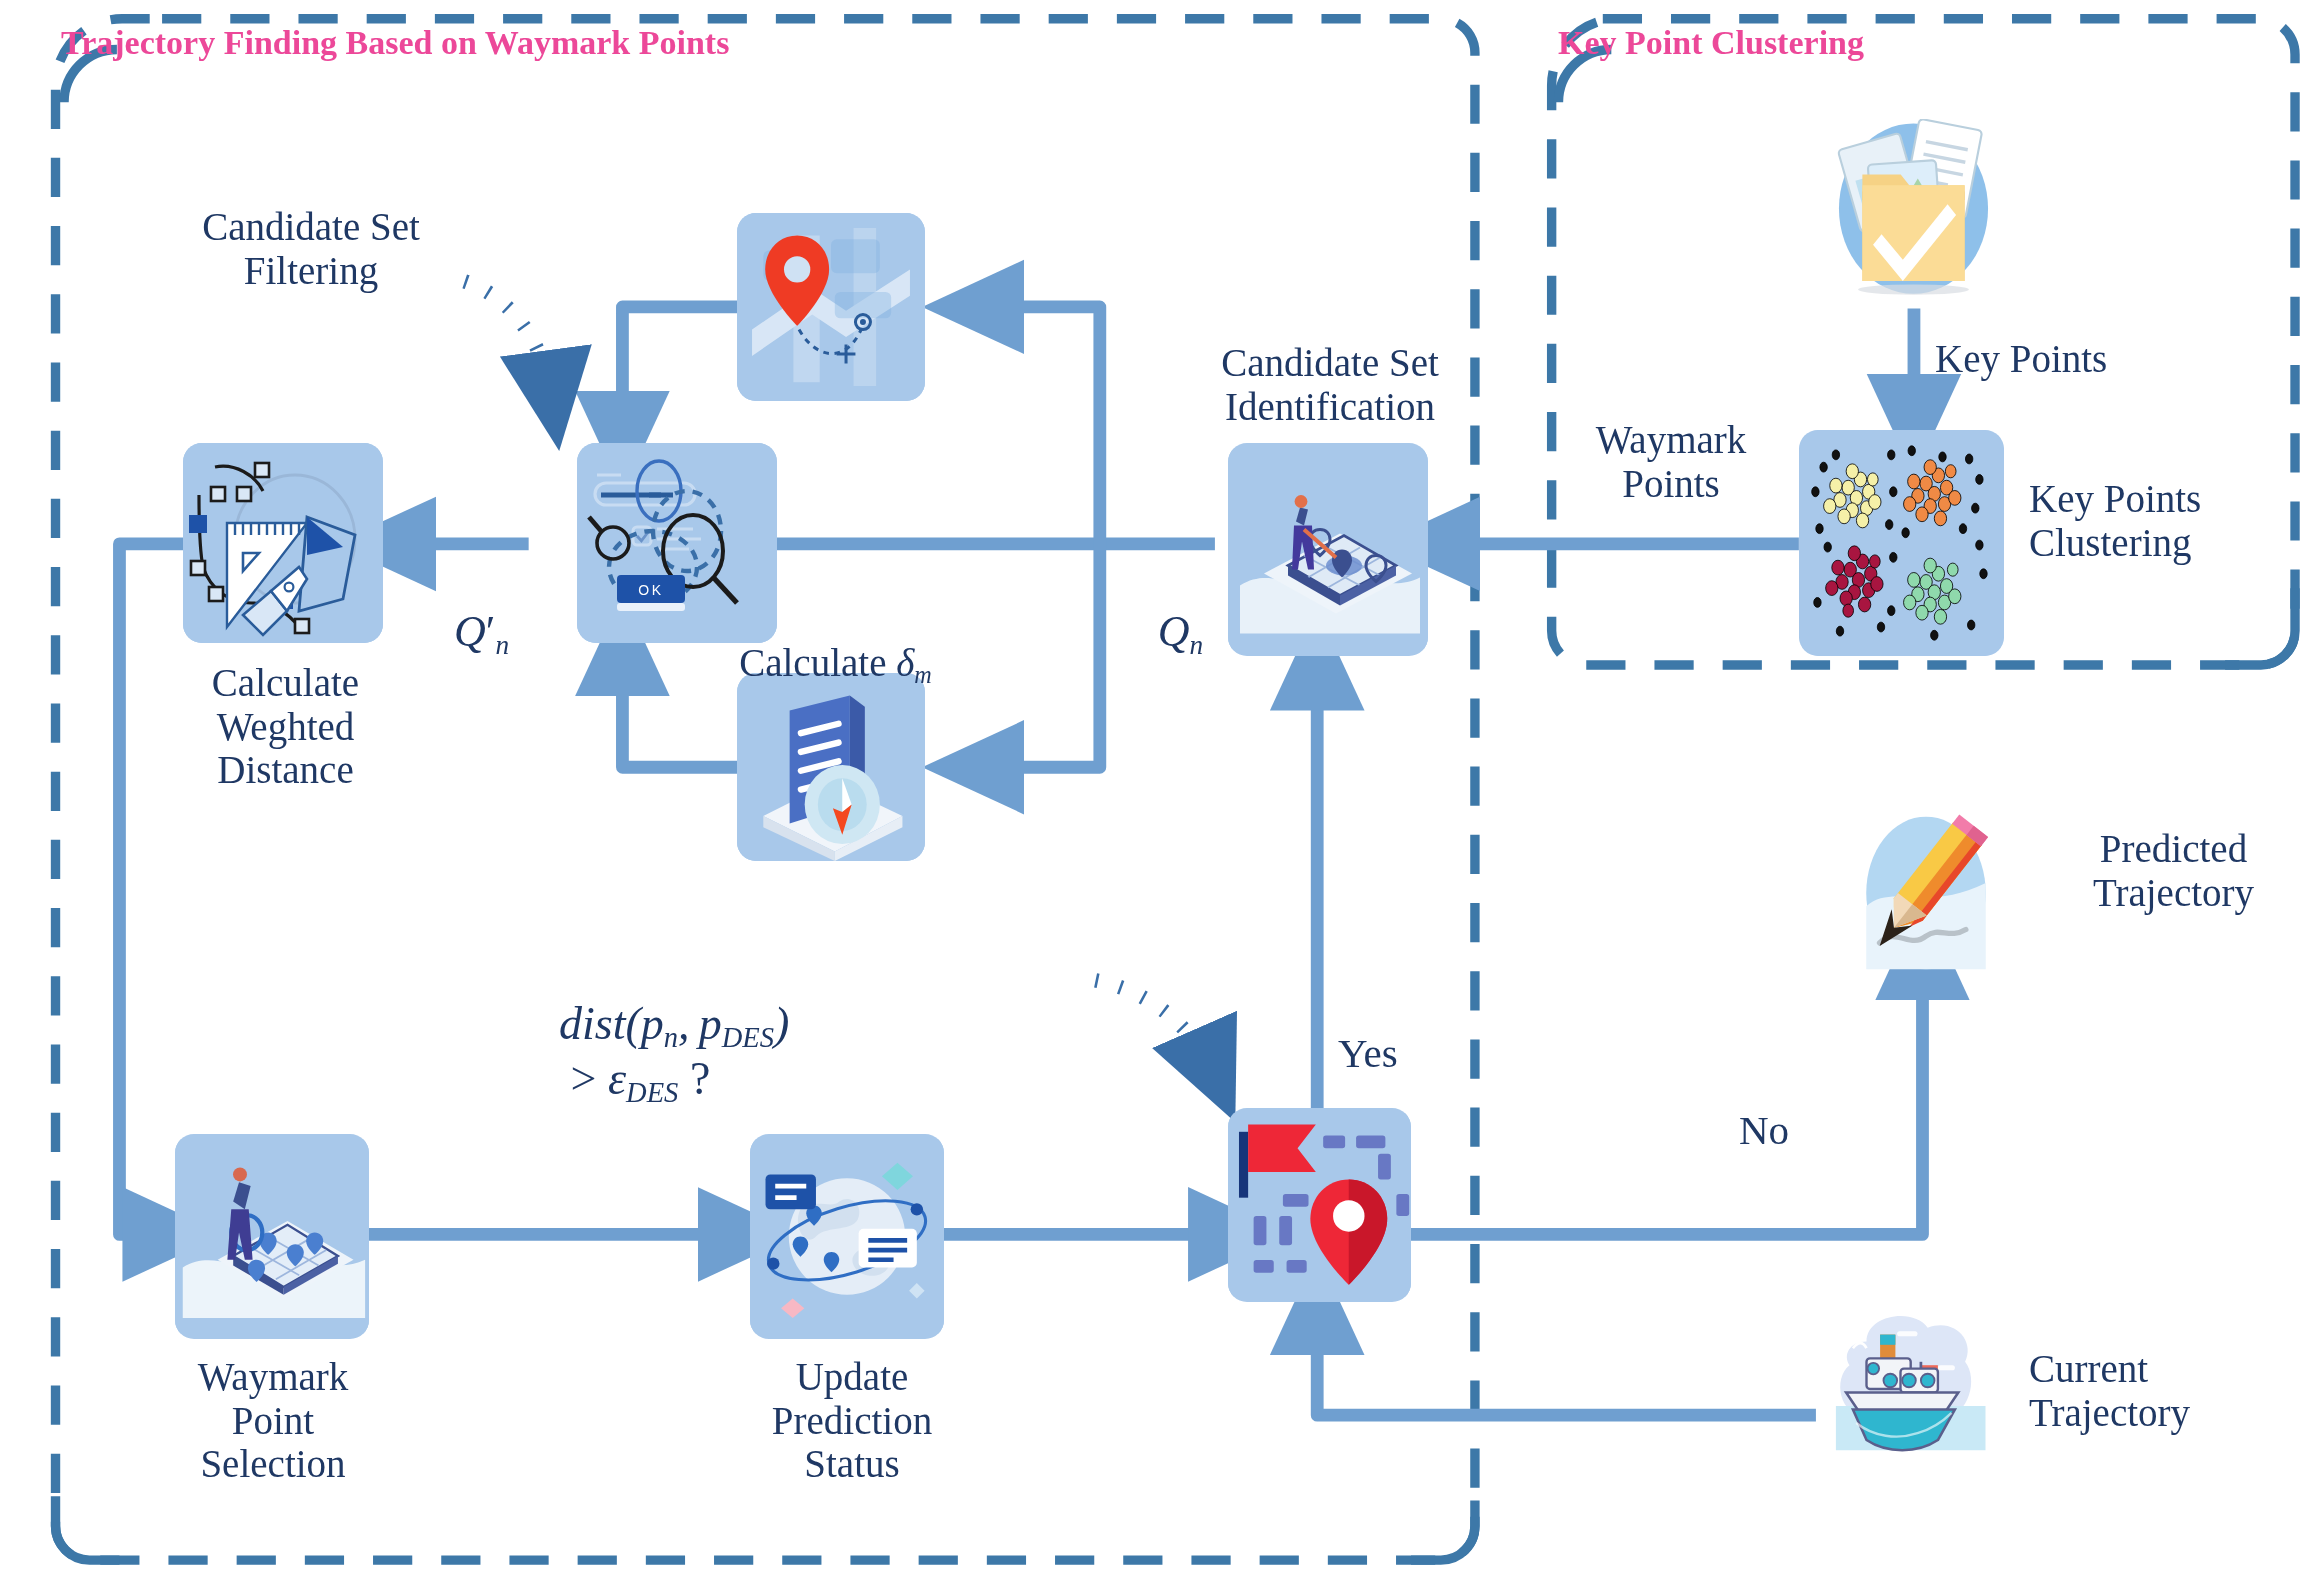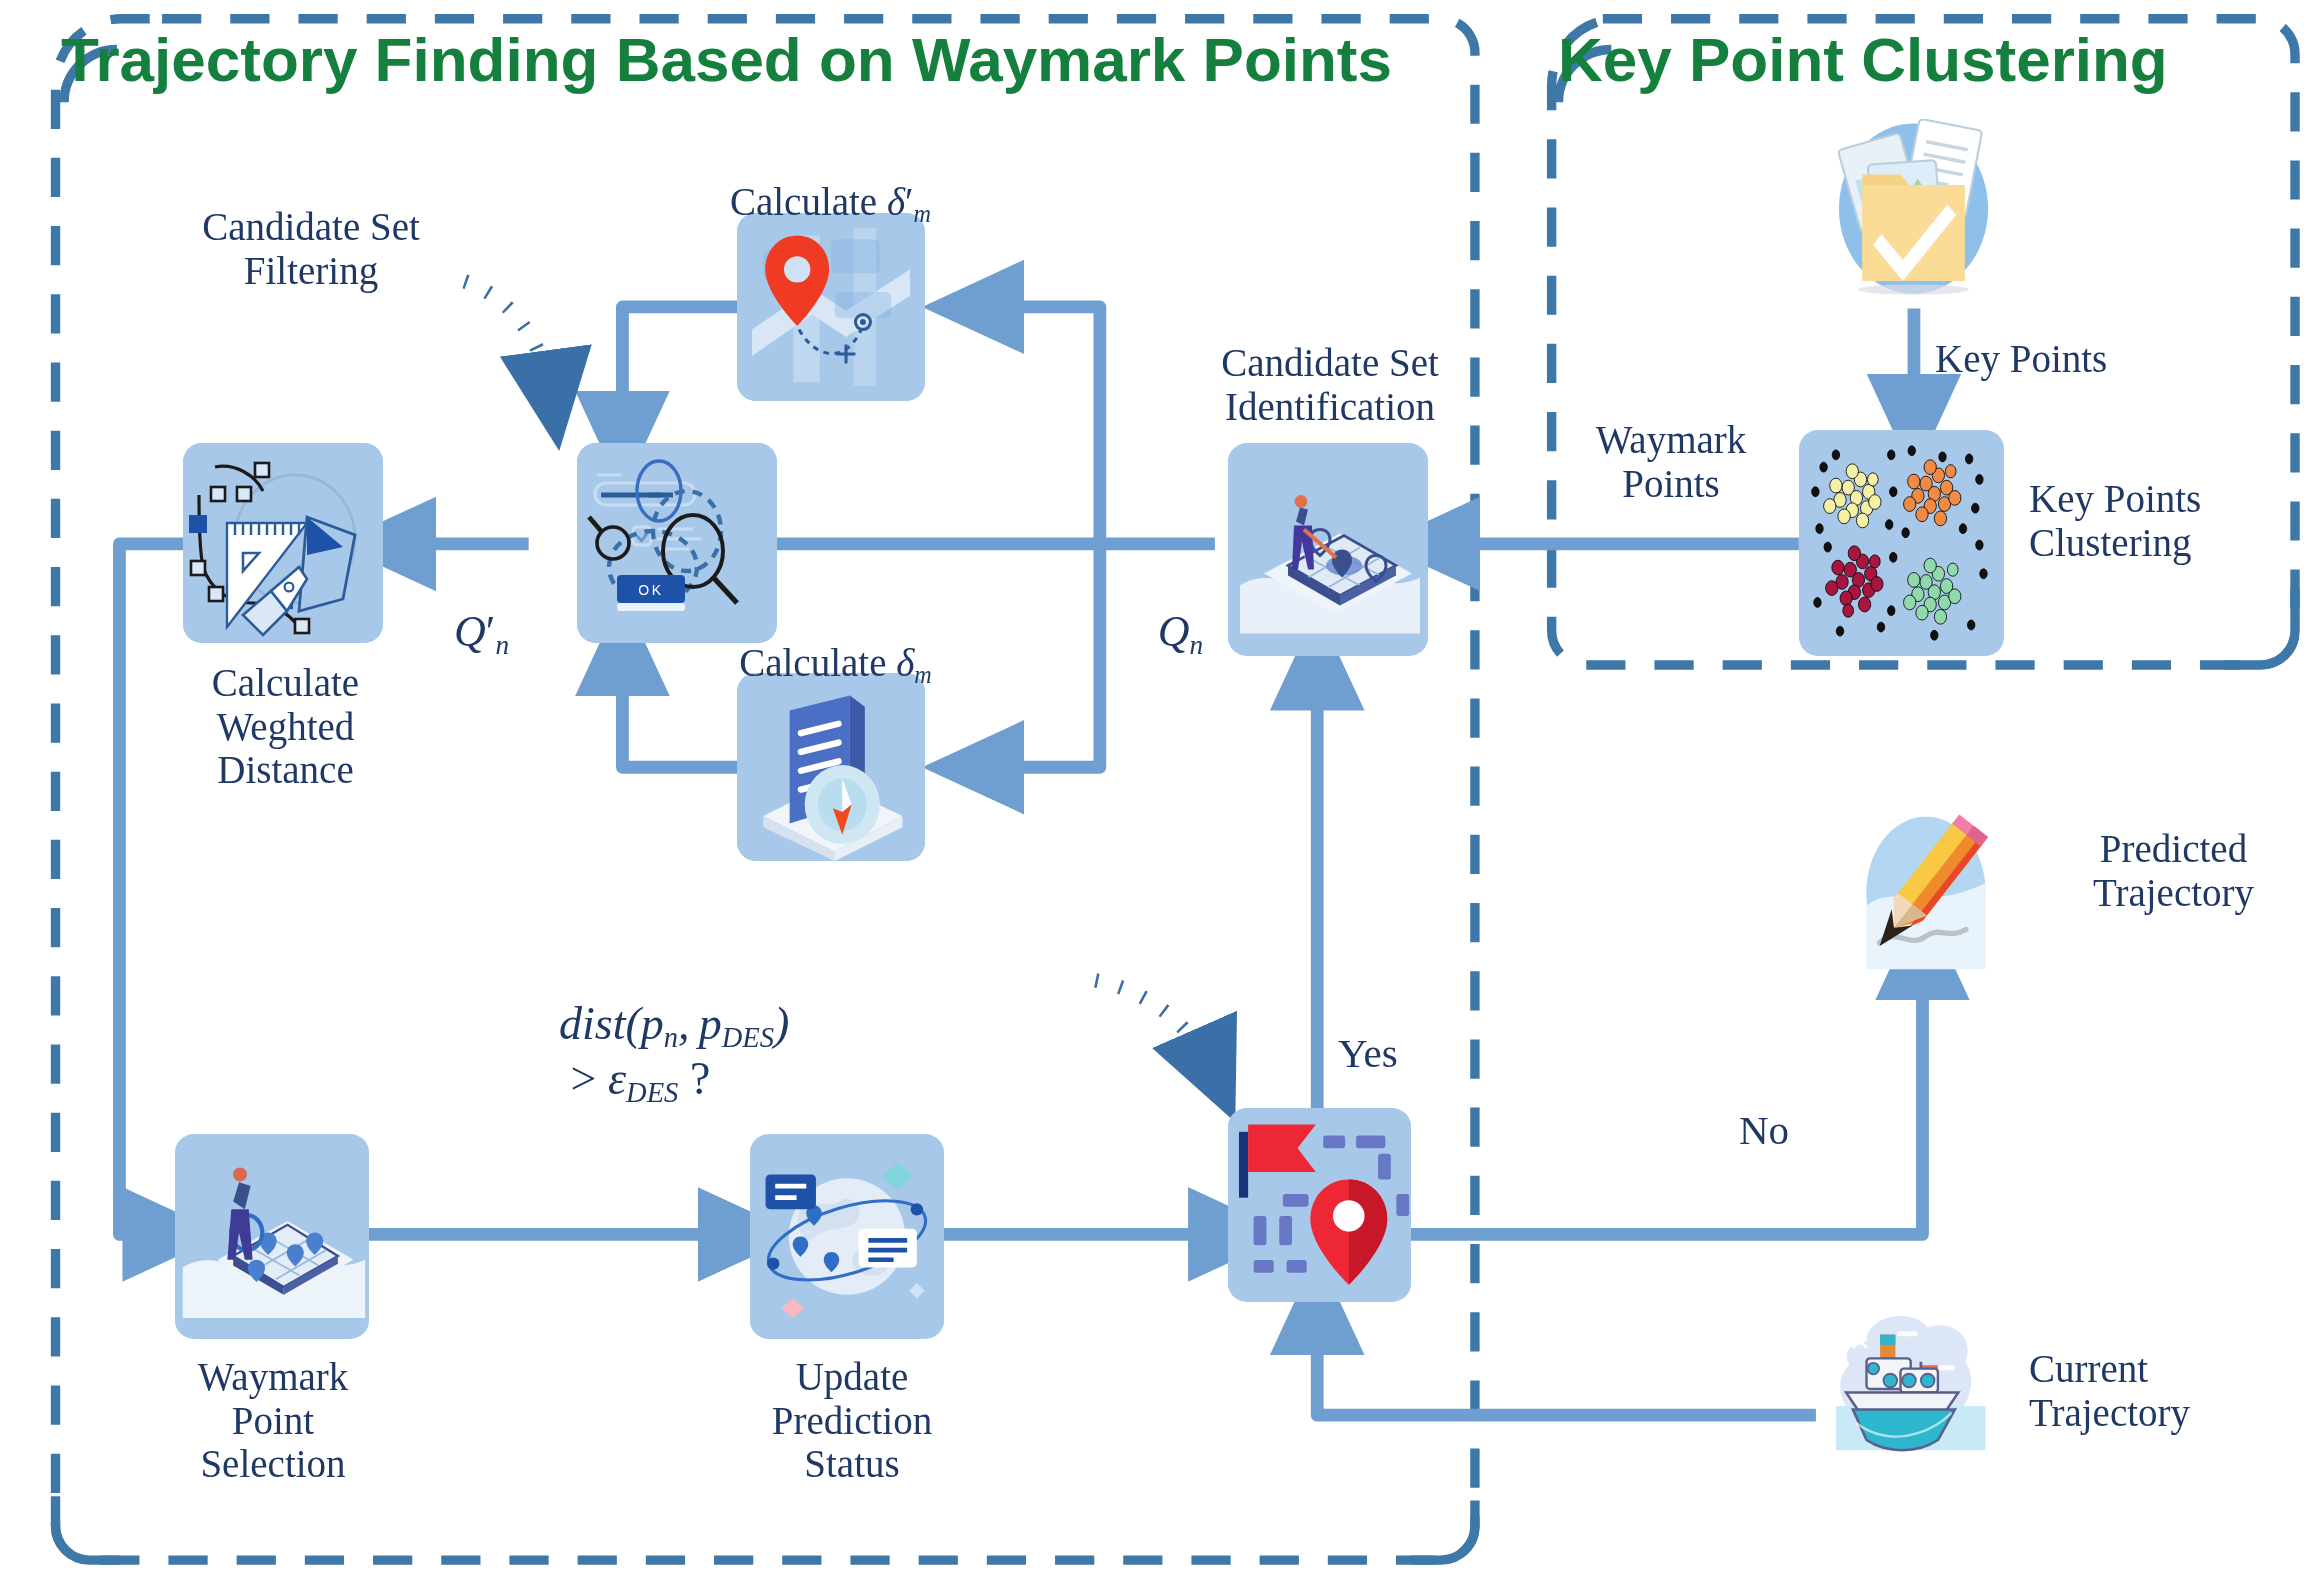--- a/index.html
+++ b/index.html
@@ -1,22 +1,22 @@
 <!DOCTYPE html>
 <html style="font-size:13.6px"><head>
 <meta charset="utf-8">
 <style>
   html,body{margin:0;padding:0;background:#fff;}
   body{font-family:"Liberation Serif", serif;}
   #stage{position:relative;width:2319px;height:1572px;background:#fff;overflow:hidden;}
   .svglayer{position:absolute;inset:0;width:2319px;height:1572px;}
   .lbl{position:absolute;color:#1f3864;font-family:"Liberation Serif",serif;
        text-align:center;line-height:1.12;white-space:pre-line;}
-  .panel-title{position:absolute;color:#15803d;font-weight:bold;
-       font-family:Liberation Sans, sans-serif;font-size:62px;letter-spacing:0px;}
+  .panel-title{position:absolute;color:#ec4899;font-weight:bold;
+       font-family:Liberation Serif, serif;font-size:34px;letter-spacing:0px;}
   .node{position:absolute;border-radius:19px;background:#a8c8ea;overflow:hidden;}
   .node svg{display:block;width:100%;height:100%;}
   .plain{position:absolute;overflow:visible;}
   .plain svg{display:block;width:100%;height:100%;}
   .math{font-style:italic;}
   .sub{font-size:0.62em;vertical-align:-0.28em;font-style:italic;}
   .prime{font-style:normal;}
 </style>
 </head>
 <body>
@@ -100,23 +100,20 @@
         <rect x="14" y="20" width="22" height="16" rx="3"></rect>
         <rect x="52" y="42" width="30" height="14" rx="3"></rect>
       </g>
       <path d="M32 12 c10 0 17 8 17 18 c0 13 -17 30 -17 30 s-17 -17 -17 -30 c0 -10 7 -18 17 -18 z" fill="#ef3b24"></path>
       <circle cx="32" cy="30" r="7" fill="#cfe1f3"></circle>
       <path d="M33 62 C42 78 58 80 66 62" fill="none" stroke="#2a5c9a" stroke-width="1.6" stroke-dasharray="3 3"></path>
       <circle cx="67" cy="58" r="4" fill="none" stroke="#2a5c9a" stroke-width="1.6"></circle>
       <circle cx="67" cy="58" r="1.6" fill="#2a5c9a"></circle>
       <path d="M58 70 l0 10 M53 75 l10 0" stroke="#2a5c9a" stroke-width="1.6"></path>
     </svg>
-  </div>
-  <div class="lbl" style="left:673px;top:136px;width:315px;font-size:39px;">
-    <span>Calculate </span><span class="math">δ</span><span class="prime">′</span><span class="sub">m</span>
   </div>
 
   <div class="node" style="left:529px;top:443px;width:200px;height:200px;margin-left:48px;">
     <svg viewBox="0 0 100 100">
       <rect width="100" height="100" fill="#a8c8ea"></rect>
       <rect x="9" y="20" width="50" height="11" rx="5.5" fill="none" stroke="#c8dcf2" stroke-width="1.6"></rect>
       <path d="M12 26 L42 26" stroke="#2a5c9a" stroke-width="2.6"></path>
       <path d="M36 26 L48 26" stroke="#2a5c9a" stroke-width="2.6"></path>
       <ellipse cx="41" cy="24" rx="11" ry="15" fill="none" stroke="#3a6fbf" stroke-width="1.7"></ellipse>
       <path d="M10 16 L22 16" stroke="#c8dcf2" stroke-width="1.6"></path>

